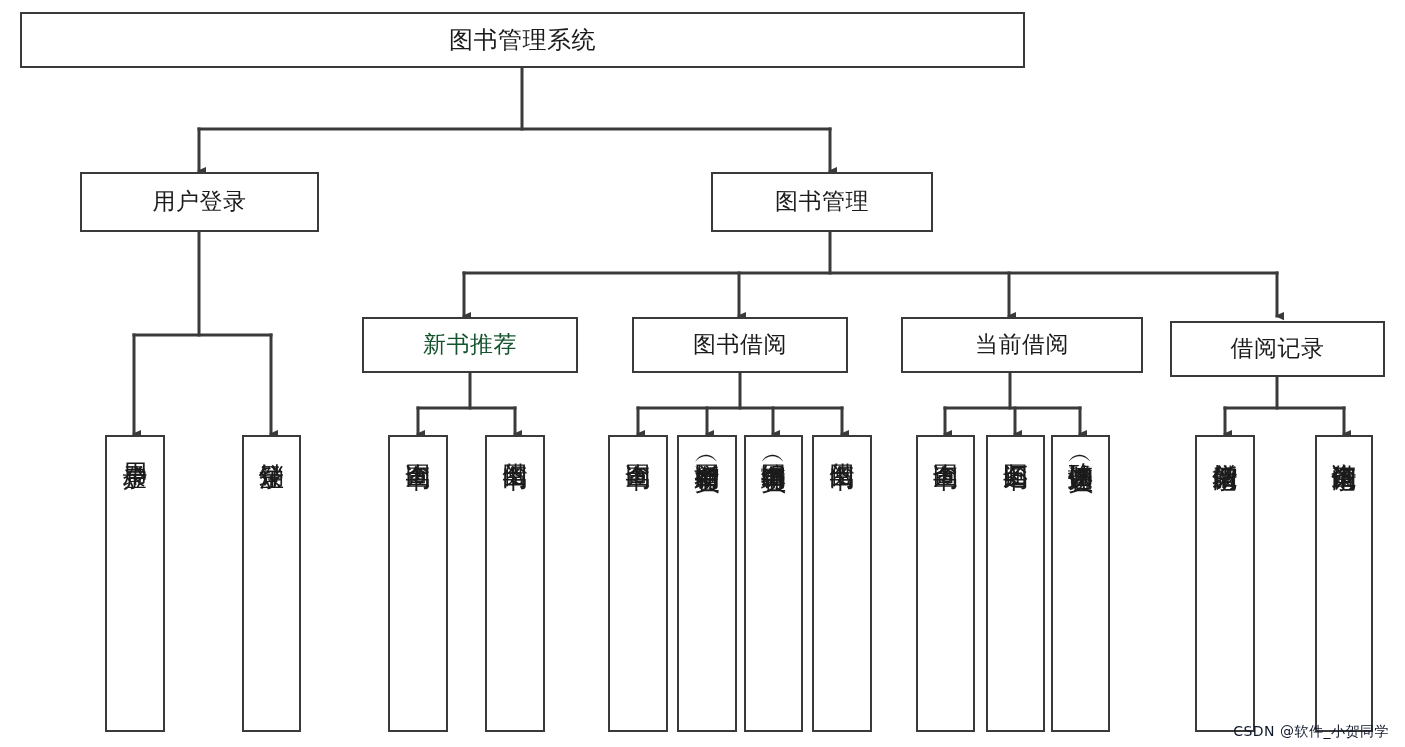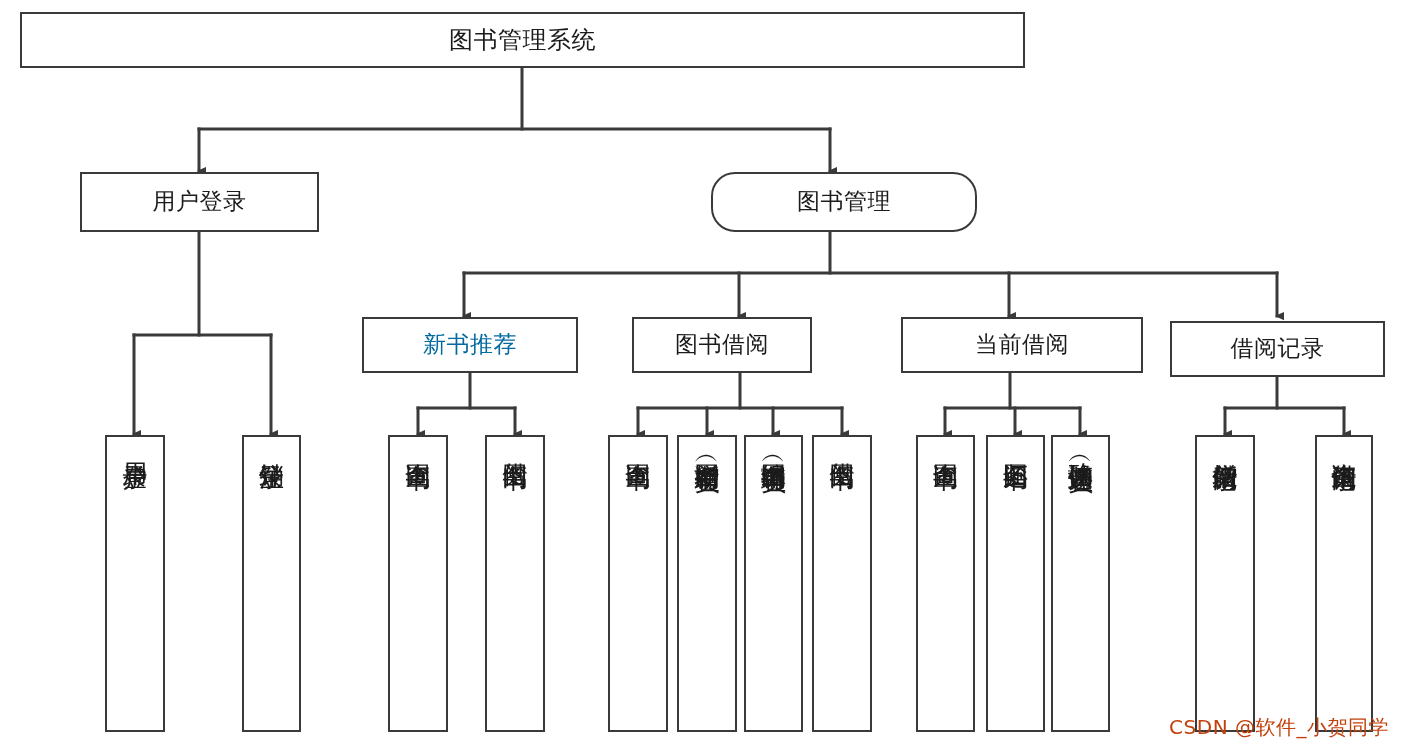--- a/index.html
+++ b/index.html
@@ -61,22 +61,22 @@
     text-orientation: upright;
     font-size: 25px;
     line-height: 1.0;
     letter-spacing: 1px;
     white-space: nowrap;
   }
   #watermark {
     position: absolute;
     right: 16px;
     bottom: 6px;
-    font-size: 20px;
-    color: #c2410c;
+    font-size: 14px;
+    color: #0f172a;
     letter-spacing: 0.5px;
     white-space: nowrap;
     user-select: none;
   }
 </style>
 </head>
 <body>
 
 <div id="diagram-root">
 
@@ -123,27 +123,27 @@
       </g>
   </svg>
 
   <div id="nodes">
       <div class="node horiz root" style="left: 20px; top: 12px; width: 1005px; height: 56px; border-color: rgb(58, 58, 58); background: rgb(255, 255, 255); color: rgb(27, 27, 27);">
         <span class="node-label">图书管理系统</span>
       </div>
       <div class="node horiz" style="left: 80px; top: 172px; width: 239px; height: 60px; border-color: rgb(58, 58, 58); background: rgb(255, 255, 255); color: rgb(27, 27, 27);">
         <span class="node-label">用户登录</span>
       </div>
-      <div class="node horiz" style="left: 711px; top: 172px; width: 266px; height: 60px; border-color: rgb(58, 58, 58); background: rgb(255, 255, 255); color: rgb(27, 27, 27); border-radius: 24px;">
+      <div class="node horiz" style="left: 711px; top: 172px; width: 222px; height: 60px; border-color: rgb(58, 58, 58); background: rgb(255, 255, 255); color: rgb(27, 27, 27);">
         <span class="node-label">图书管理</span>
       </div>
-      <div class="node horiz" style="left: 362px; top: 317px; width: 216px; height: 56px; border-color: rgb(58, 58, 58); background: rgb(255, 255, 255); color: #0369a1;">
+      <div class="node horiz" style="left: 362px; top: 317px; width: 216px; height: 56px; border-color: rgb(58, 58, 58); background: rgb(255, 255, 255); color: #14532d;">
         <span class="node-label">新书推荐</span>
       </div>
-      <div class="node horiz" style="left: 632px; top: 317px; width: 180px; height: 56px; border-color: rgb(58, 58, 58); background: rgb(255, 255, 255); color: rgb(27, 27, 27);">
+      <div class="node horiz" style="left: 632px; top: 317px; width: 216px; height: 56px; border-color: rgb(58, 58, 58); background: rgb(255, 255, 255); color: rgb(27, 27, 27);">
         <span class="node-label">图书借阅</span>
       </div>
       <div class="node horiz" style="left: 901px; top: 317px; width: 242px; height: 56px; border-color: rgb(58, 58, 58); background: rgb(255, 255, 255); color: rgb(27, 27, 27);">
         <span class="node-label">当前借阅</span>
       </div>
       <div class="node horiz" style="left: 1170px; top: 321px; width: 215px; height: 56px; border-color: rgb(58, 58, 58); background: rgb(255, 255, 255); color: rgb(27, 27, 27);">
         <span class="node-label">借阅记录</span>
       </div>
       <div class="node vert" style="left: 105px; top: 435px; width: 60px; height: 297px; border-color: rgb(58, 58, 58); background: rgb(255, 255, 255); color: rgb(27, 27, 27);">
         <span class="node-label">用户登录</span>

